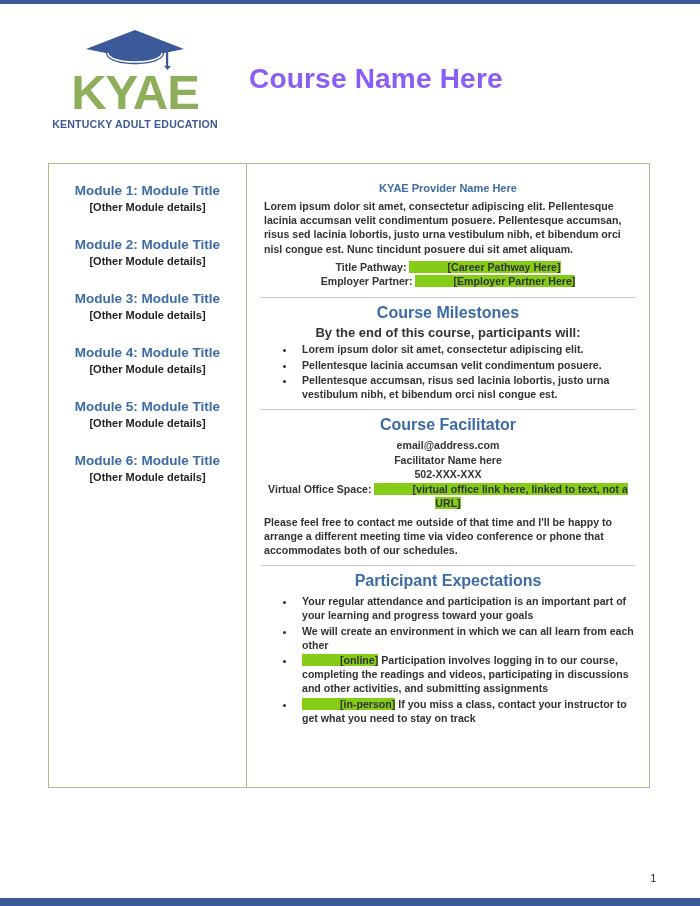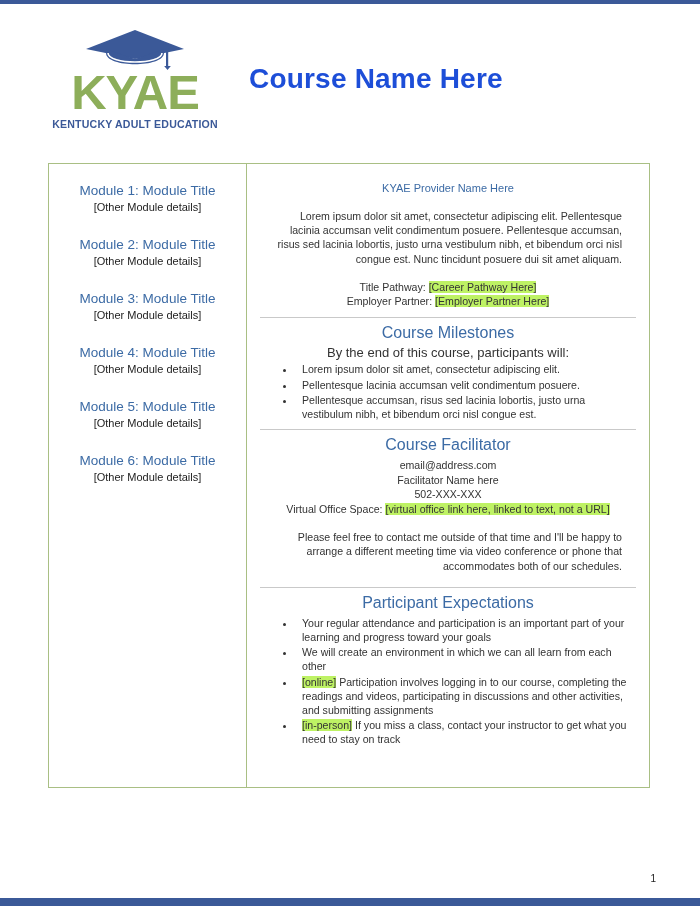--- a/index.html
+++ b/index.html
@@ -75,34 +75,35 @@
     letter-spacing: 0.2px;
     color: #3b5998;
     transform: scaleX(0.92);
     margin-top: 1px;
     white-space: nowrap;
   }
   .doc-title {
     margin-left: 34px;
     font-size: 28px;
     font-weight: bold;
-    color: #1d4ed8;
+    color: #8b5cf6;
     letter-spacing: 0.2px;
   }
 
   
   .content-box {
     position: absolute;
     left: 48px;
     top: 163px;
     width: 602px;
     height: 625px;
     border: 1.5px solid #a9bf84;
     box-sizing: border-box;
     display: flex;
+    font-weight: bold;
   }
   .col-left {
     width: 198px;
     box-sizing: border-box;
     border-right: 1.5px solid #a9bf84;
     padding: 18px 8px 0 8px;
     text-align: center;
   }
   .col-right {
     flex: 1;
@@ -138,22 +139,22 @@
     font-size: 16px;
     color: #3c6ba5;
     line-height: 22px;
     margin-top: 1px;
     margin-bottom: 2px;
   }
   .para {
     font-size: 10.6px;
     color: #333333;
     line-height: 14.2px;
-    text-align: right;
-    margin: 14px;
+    text-align: left;
+    margin: 4px;
   }
   .line-center {
     text-align: center;
     font-size: 10.6px;
     color: #333333;
     line-height: 14.5px;
   }
   .line-left {
     text-align: center;
     font-size: 13px;
@@ -171,22 +172,23 @@
     list-style: disc;
   }
   ul.bullets li {
     font-size: 10.6px;
     color: #333333;
     line-height: 14.2px;
     margin-bottom: 1px;
     padding-left: 6px;
   }
   .hl {
-    background: #bef264;
-    color: #333333;
+    background: #84cc16;
+    color: #333333;
+    padding-left: 38px;
   }
 
   
   .page-number {
     position: absolute;
     right: 44px;
     bottom: 22px;
     font-size: 10px;
     color: #222222;
   }

